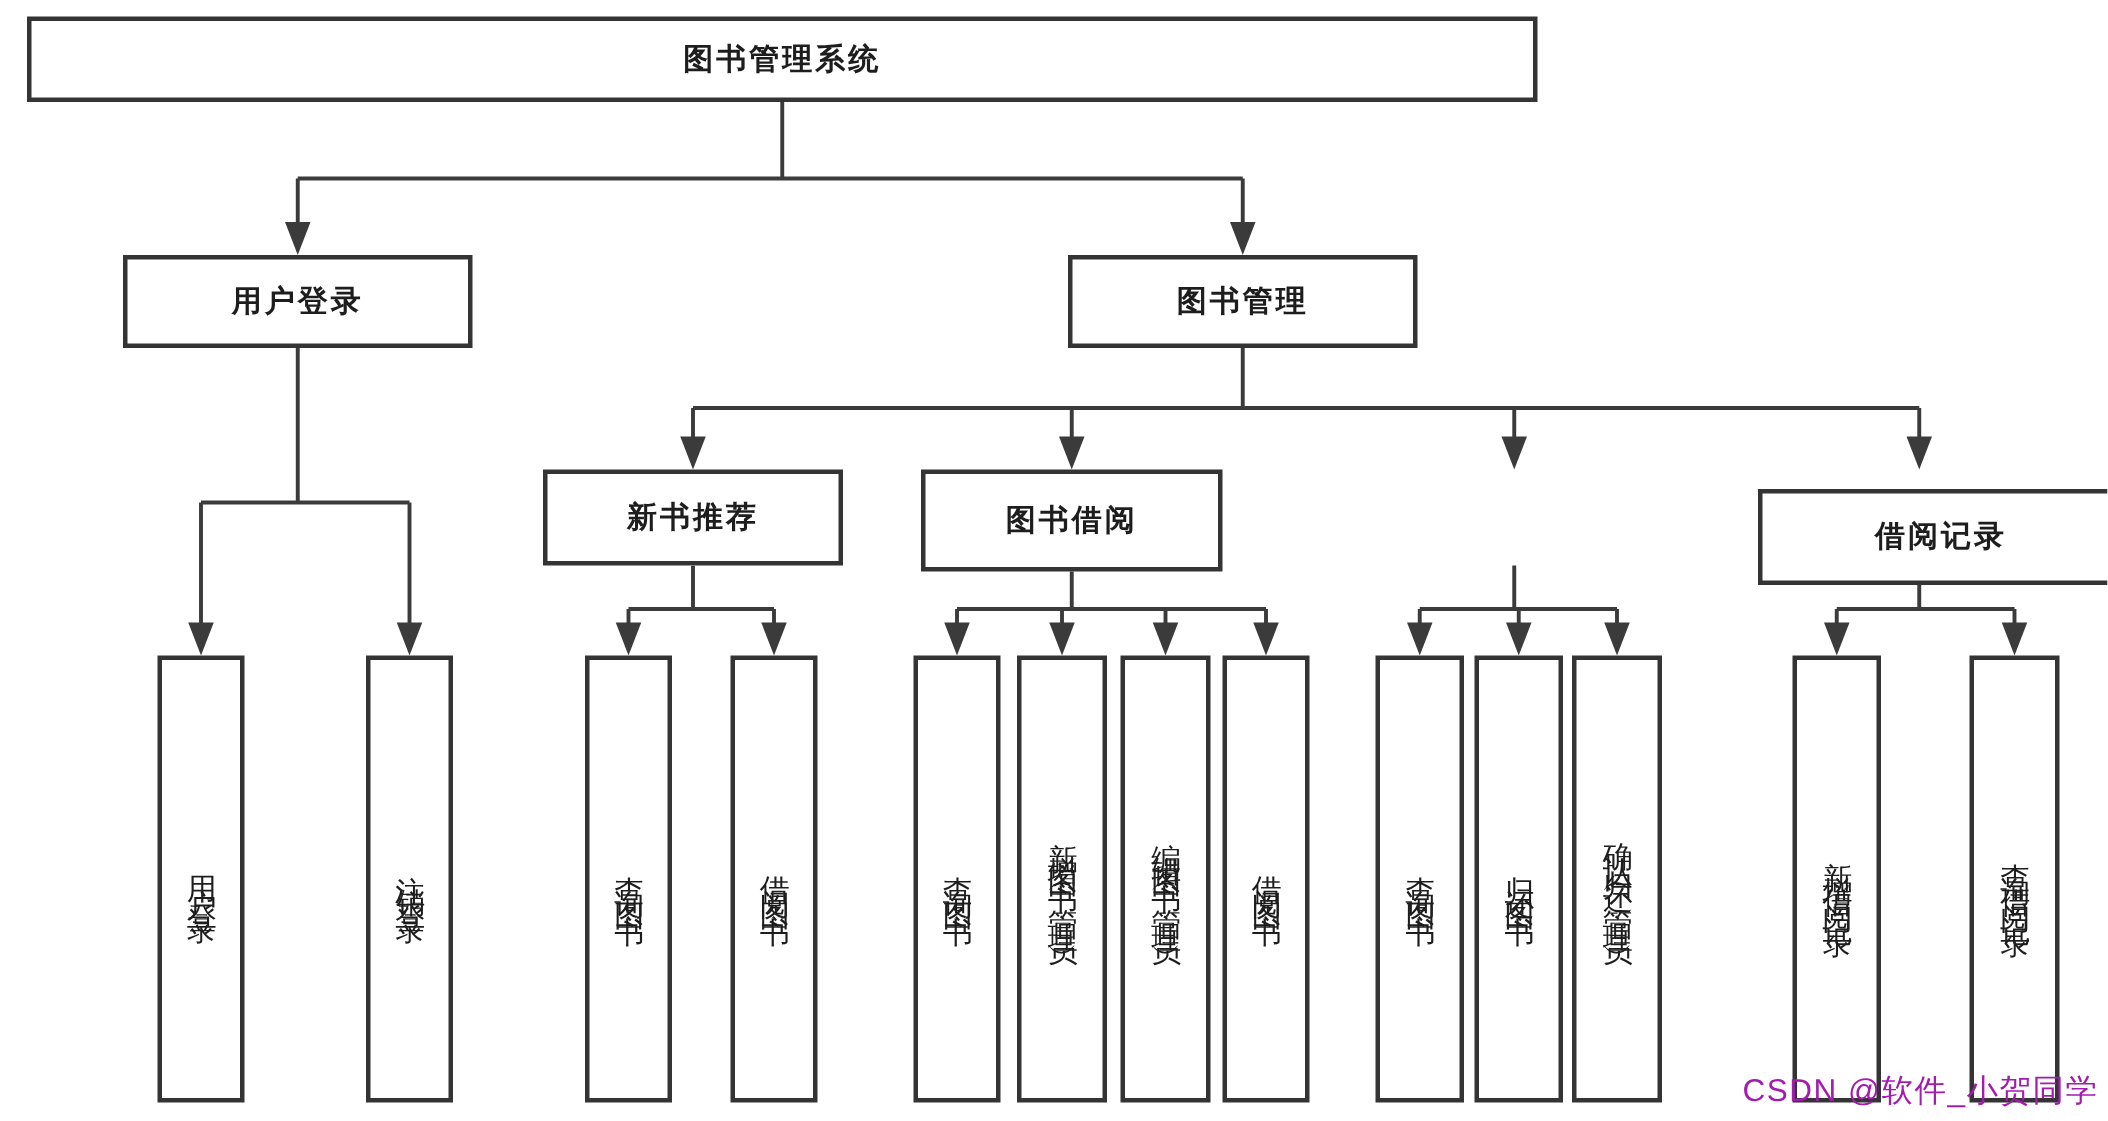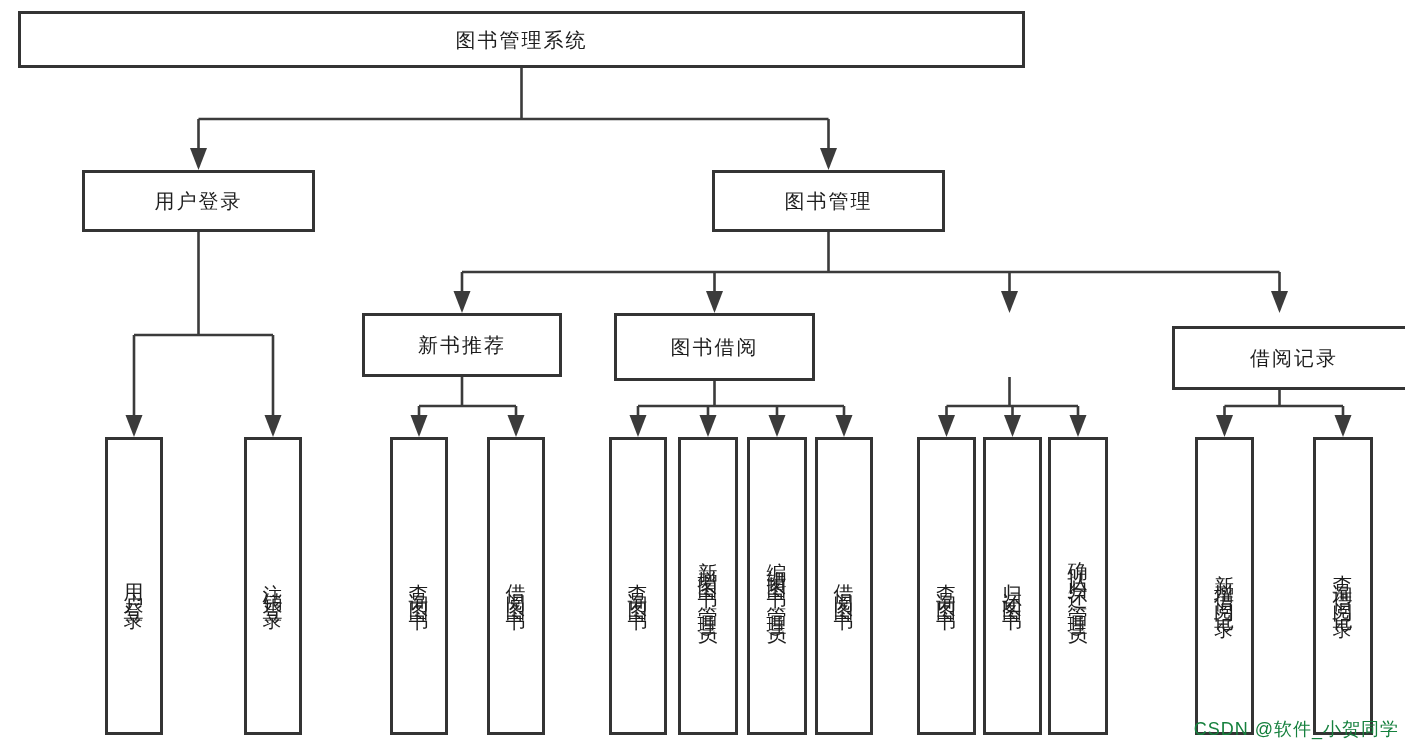--- a/index.html
+++ b/index.html
@@ -15,34 +15,35 @@
     align-items:center;
     justify-content:center;
     z-index:2;
     color:#1d1d1d;
   }
   .box.h span{
     font-size:20px;
     letter-spacing:2px;
     white-space:nowrap;
     line-height:1;
+    font-weight:bold;
   }
   .box.v span{
     writing-mode:vertical-rl;
     text-orientation:mixed;
     font-size:20px;
     letter-spacing:9px;
     line-height:1;
   }
   .watermark{
     position:absolute;
     right:6px;
     bottom:6px;
-    font-size:18px;
-    color:#15803d;
+    font-size:21px;
+    color:#a21caf;
     letter-spacing:1px;
     z-index:3;
     white-space:nowrap;
   }
 </style>
 </head>
 <body>
 
 <div class="canvas">
 

